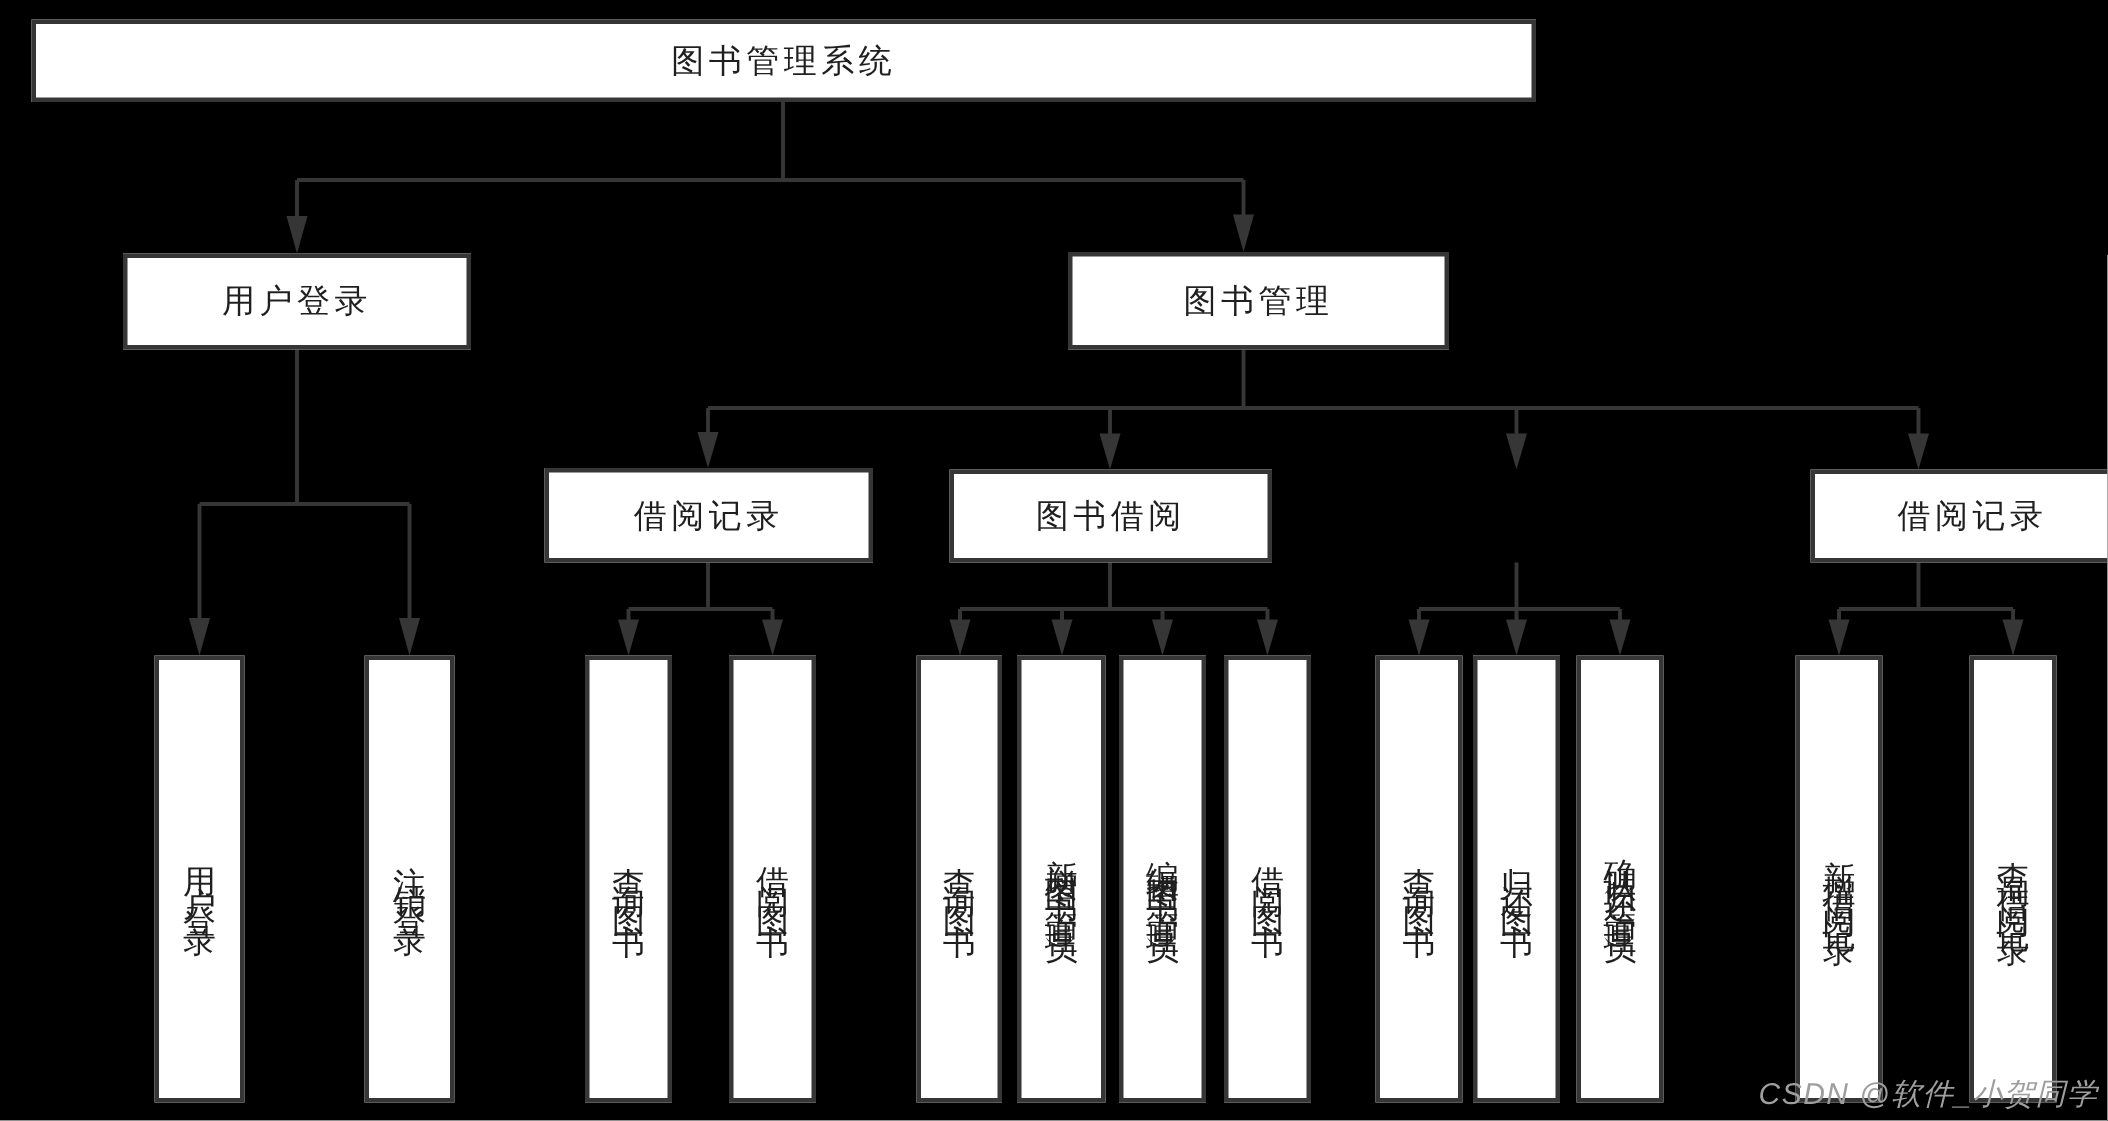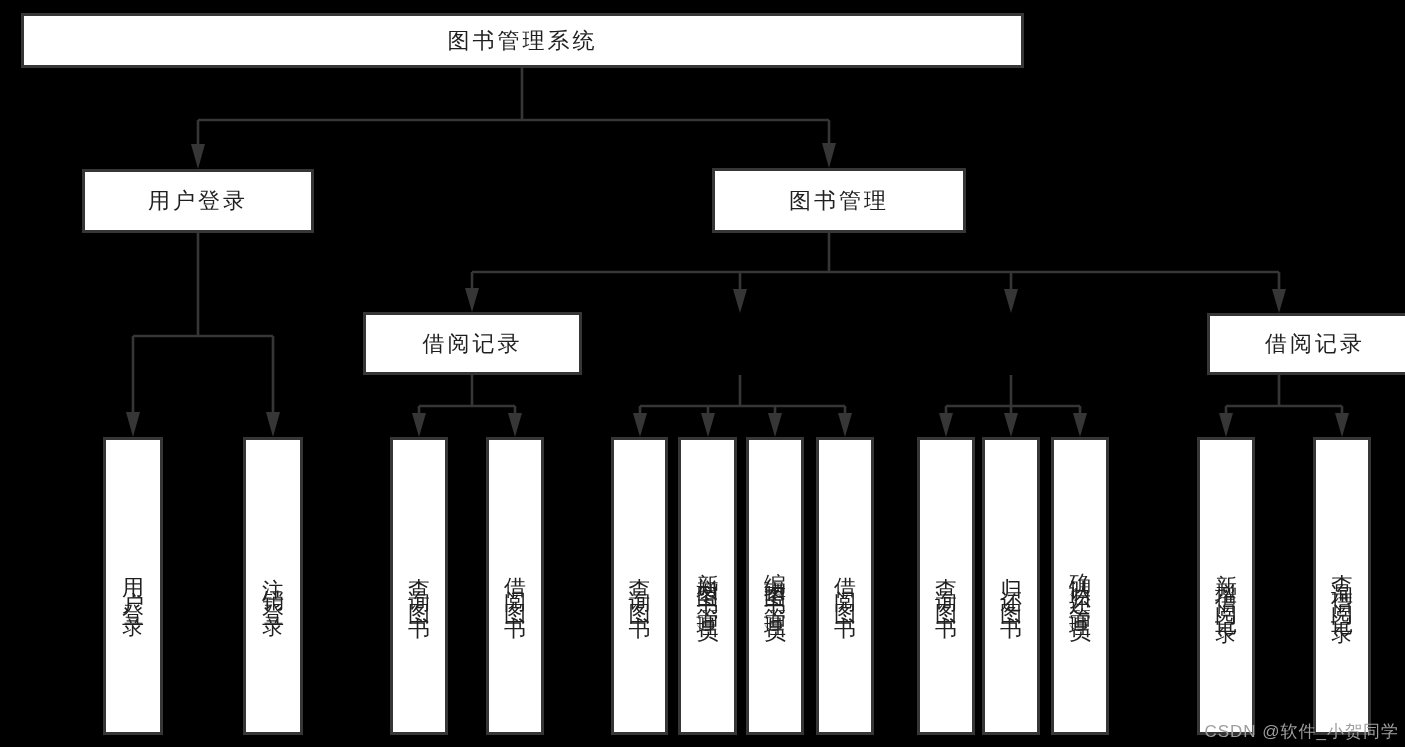--- a/index.html
+++ b/index.html
@@ -46,25 +46,26 @@
     white-space: nowrap;
   }
   .v-short span { letter-spacing: 13px; }
   .v-mid   span { letter-spacing: 10px; }
   .v-long  span { letter-spacing: 7px; }
 
   .watermark {
     position: absolute;
     right: 6px;
     bottom: 4px;
-    font-size: 17px;
+    font-size: 20px;
     color: #9e9e9e;
     letter-spacing: 1px;
     z-index: 5;
     white-space: nowrap;
+    font-style: italic;
   }
 </style>
 </head>
 <body>
 
 <div class="stage">
 
   <svg class="connectors" viewBox="0 0 1405 747">
     <g stroke="#363636" stroke-width="2.6" fill="none">
 
@@ -104,20 +105,21 @@
       <polygon points="1335,413 1349,413 1342,437"></polygon>
     </g>
   </svg>
 
   <div class="node h-node" style="left:21px; top:13px; width:1003px; height:55px;">图书管理系统</div>
 
   <div class="node h-node" style="left:82px; top:169px; width:232px; height:64px;">用户登录</div>
   <div class="node h-node" style="left:712px; top:168px; width:254px; height:65px;">图书管理</div>
 
   <div class="node h-node" style="left:363px; top:312px; width:219px; height:63px;">借阅记录</div>
+  <div class="node h-node" style="left:633px; top:313px; width:215px; height:62px;">图书借阅</div>
   <div class="node h-node" style="left:1171px; top:313px; width:216px; height:62px;margin-left:36px;">借阅记录</div>
 
   <div class="node v-node v-short" style="left:103px; top:437px; width:60px; height:298px;">
     <span>用户登录</span>
   </div>
   <div class="node v-node v-short" style="left:243px; top:437px; width:60px; height:298px;">
     <span>注销登录</span>
   </div>
 
   <div class="node v-node v-short" style="left:390px; top:437px; width:58px; height:298px;">

